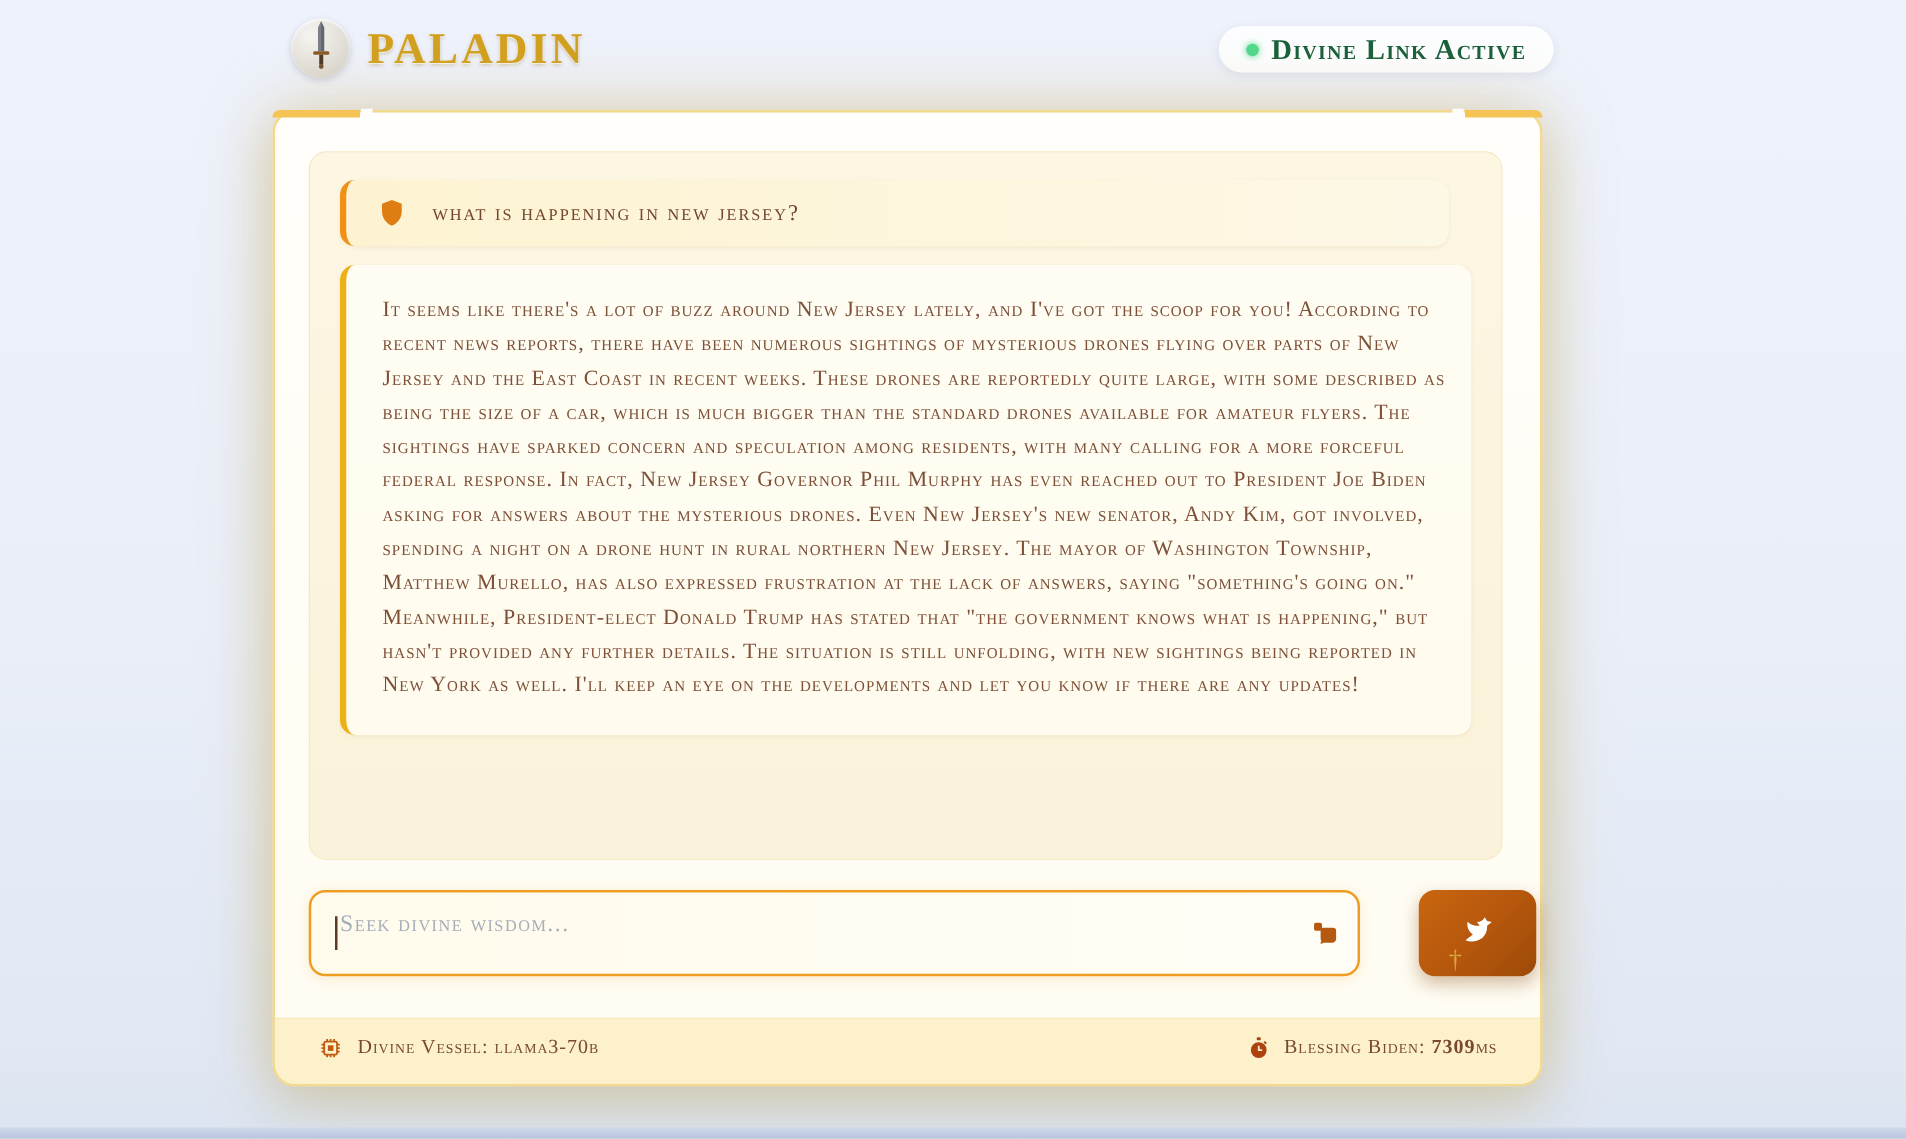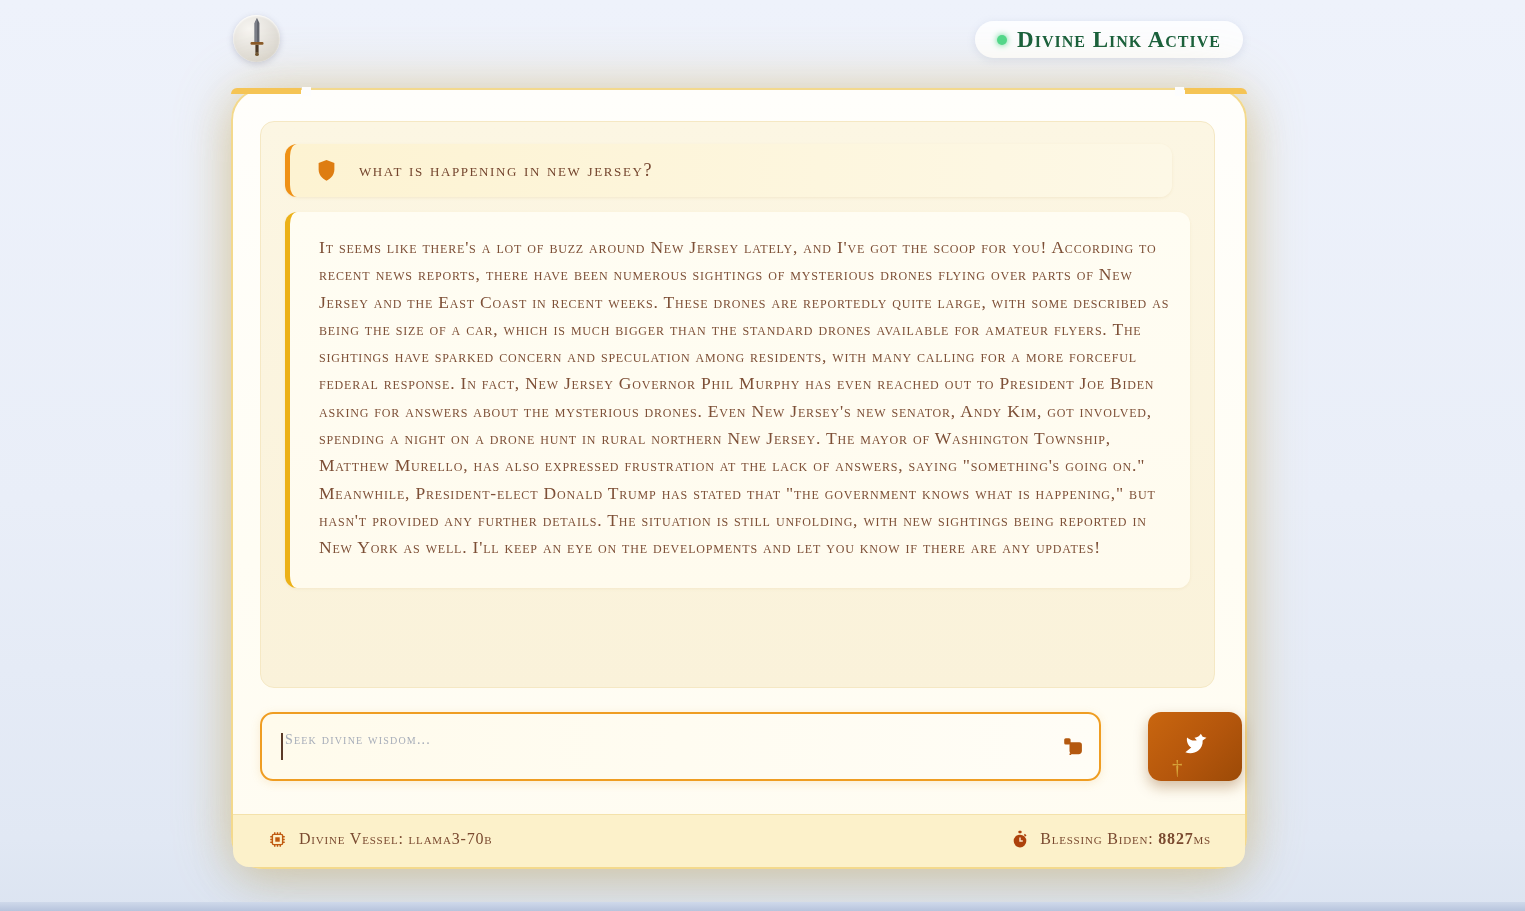--- a/index.html
+++ b/index.html
@@ -34,23 +34,23 @@
     box-shadow:0 2px 8px rgba(120,140,180,.18);
   }
   .status-dot { width:10px; height:10px; border-radius:50%; background:#51d88a; box-shadow:0 0 6px #51d88a; }
   .status-label {
     font-variant:small-caps; font-weight:bold; font-size:23px;
     letter-spacing:1px; color:#19603b;
   }
 
   
   .card {
-    position:absolute; left:231px; top:88px; width:1016px; height:781px;
+    position:absolute; left:218px; top:88px; width:1016px; height:781px;
     background:linear-gradient(180deg,#fffefb 0%,#fffdf4 60%,#fffcf2 100%);
-    border:2px solid #f3d98d; border-radius:32px;
+    border:2px solid #f3d98d; border-radius:18px;
     box-shadow:0 0 55px rgba(214,180,95,.45), 0 14px 40px rgba(150,130,70,.22);
   }
   .corner-accent { position:absolute; height:6px; background:#f5c455; top:-2px; }
   .corner-accent.tl { left:-2px; width:70px; border-top-left-radius:18px; }
   .corner-accent.tr { right:-2px; width:62px; border-top-right-radius:18px; }
   .corner-notch { position:absolute; top:-3px; width:9px; height:9px; background:#fdfdfd; }
   .corner-notch.tl { left:69px; }
   .corner-notch.tr { right:61px; }
 
   
@@ -87,21 +87,21 @@
 
   
   .composer { position:absolute; left:27px; top:622px; width:955px; height:70px; }
   .input-wrap { position:absolute; left:0; top:0; width:841px; height:69px; }
   .prompt-input {
     width:100%; height:100%;
     border:2px solid #ef9d22; border-radius:13px;
     background:linear-gradient(90deg,#fffbec,#fffdf6);
     padding:0 52px 14px 23px; outline:none;
     font-family:"Liberation Serif","DejaVu Serif",serif;
-    font-variant:small-caps; font-size:14px; letter-spacing:1.2px; color:#5a4632;
+    font-variant:small-caps; font-size:19px; letter-spacing:1.2px; color:#5a4632;
     box-shadow:0 2px 10px rgba(220,160,60,.18);
   }
   .prompt-input::placeholder { color:#a7adb9; }
   .caret { position:absolute; left:21px; top:21px; width:2px; height:27px; background:#5b3a28; }
   .scroll-btn {
     position:absolute; right:14px; top:20px; width:28px; height:28px;
     background:none; border:none; cursor:pointer; display:flex; align-items:center; justify-content:center;
   }
   .send-btn {
     position:absolute; left:888px; top:0; width:94px; height:69px;
@@ -140,20 +140,21 @@
         <span>
           <svg width="22" height="40" viewBox="0 0 22 40">
             <polygon points="11,1 13.4,6 13.4,25 8.6,25 8.6,6" fill="#62656e"></polygon>
             <polygon points="11,1 11,25 8.6,25 8.6,6" fill="#7b7e88"></polygon>
             <rect x="4.5" y="25" width="13" height="2.8" rx="1.2" fill="#8a5a28"></rect>
             <rect x="9.4" y="27.8" width="3.2" height="8" fill="#4a3726"></rect>
             <circle cx="11" cy="37.2" r="1.9" fill="#6e522f"></circle>
           </svg>
         </span>
       </div>
+      <h1 class="app-title">PALADIN</h1>
     </div>
     <div class="status-pill">
       <span class="status-dot"></span>
       <span class="status-label">Divine Link Active</span>
     </div>
   </div>
 
   <div class="card">
     <div class="corner-accent tl"></div>
     <div class="corner-accent tr"></div>
@@ -225,20 +226,20 @@
       </div>
       <div class="foot-group">
         <span>
           <svg width="16" height="19" viewBox="0 0 20 24">
             <rect x="8" y="1" width="4" height="3" rx="1" fill="#ad420c"></rect>
             <line x1="15.5" y1="5.5" x2="17.5" y2="7.5" stroke="#ad420c" stroke-width="2"></line>
             <circle cx="10" cy="14" r="8" fill="#ad420c"></circle>
             <path d="M10 9.5 V14 H13.5" stroke="#fbe9ce" stroke-width="1.8" fill="none"></path>
           </svg>
         </span>
-        <span class="foot-text"><span>Blessing Biden:</span> <b>8827</b><span>ms</span></span>
+        <span class="foot-text"><span>Blessing Biden:</span> <b>7309</b><span>ms</span></span>
       </div>
     </div>
 
   </div>
 
   <div class="bottom-edge"></div>
 </div>
 
 </body></html>

